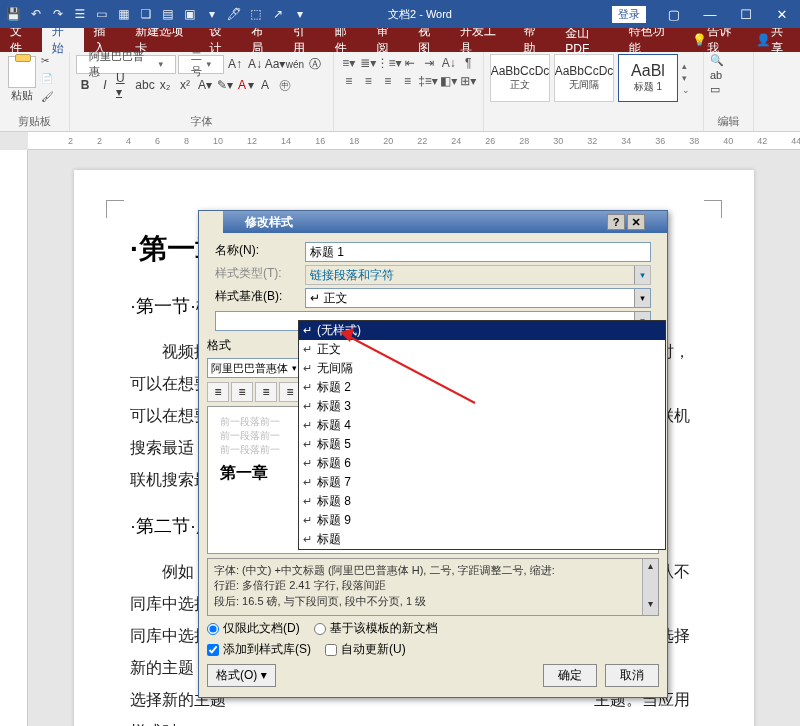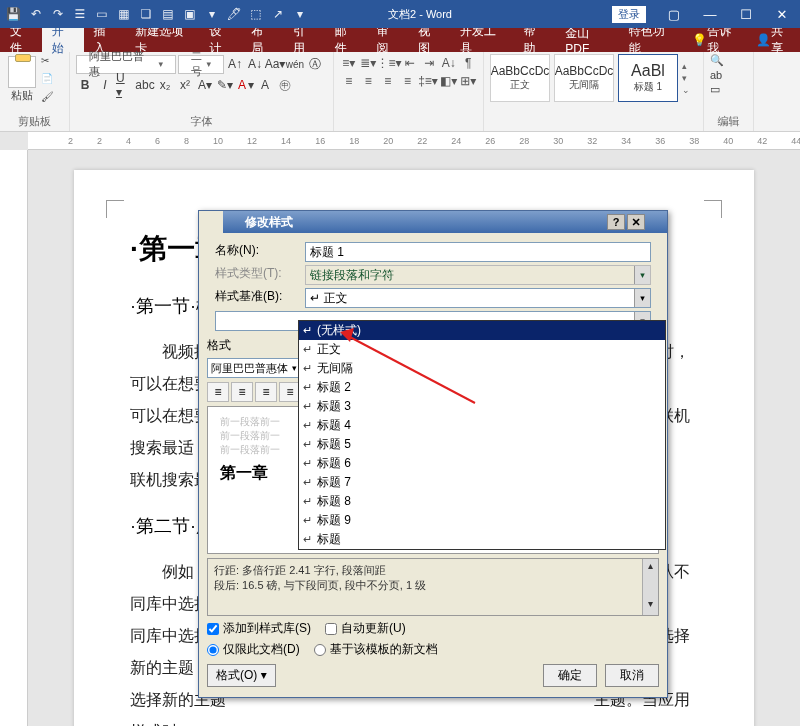--- a/index.html
+++ b/index.html
@@ -67,21 +67,21 @@
 
 .dialog { position: absolute; left: 198px; top: 210px; width: 470px; background: #ece9d8; border: 1px solid #4a6a9a; box-shadow: 2px 2px 6px rgba(0,0,0,.4); font-size: 12px; }
 .dlg-title { background: linear-gradient(#7d9ecb, #3e6aaa); color: #fff; height: 22px; display: flex; align-items: center; padding: 0 22px; font-weight: bold; margin-left: 24px; }
 .dlg-title .spacer { flex: 1; }
 .dlg-title .tbtn { width: 18px; height: 16px; background: #d4d0c8; color: #000; display: flex; align-items: center; justify-content: center; margin-left: 2px; font-size: 11px; border: 1px solid #888; }
 .dlg-body { padding: 6px 8px 10px; }
 .fieldset-label { font-size: 12px; margin: 2px 0 4px; }
 .prop-row { display: flex; align-items: flex-start; margin: 3px 8px; }
 .prop-row label { width: 90px; }
 .prop-row .inp { flex: 1; height: 20px; border: 1px solid #7f9db9; background: #fff; padding: 0 4px; display: flex; align-items: center; position: relative; }
-.prop-row .inp.disabled { background: #ece9d8; color: #14532d; border-color: #bbb; }
+.prop-row .inp.disabled { background: #ece9d8; color: #0369a1; border-color: #bbb; }
 .prop-row .inp .dd { position: absolute; right: 0; top: 0; width: 16px; height: 18px; background: #dcdcdc; border-left: 1px solid #999; display: flex; align-items: center; justify-content: center; font-size: 9px; }
 
 
 .dropdown { position: absolute; left: 298px; top: 320px; width: 368px; background: #fff; border: 1px solid #333; z-index: 10; max-height: 230px; overflow: hidden; }
 .dd-item { padding: 1px 6px 1px 18px; font-size: 12px; display: flex; align-items: center; position: relative; }
 .dd-item .para-mark { position: absolute; left: 4px; font-size: 11px; color: #444; }
 .dd-item.sel { background: #0a246a; color: #fff; }
 .dd-item.sel .para-mark { color: #fff; }
 
 .fmt-row { display: flex; gap: 2px; align-items: center; margin: 4px 0; }
@@ -380,48 +380,49 @@
     </div>
 
     <div class="preview-box">
       <div class="ghost">前一段落前一</div>
       <div class="ghost">前一段落前一</div>
       <div class="ghost">前一段落前一</div>
       <div class="main">第一章</div>
     </div>
 
     <div class="desc-box">
+      <div>字体: (中文) +中文标题 (阿里巴巴普惠体 H), 二号, 字距调整二号, 缩进:</div>
       <div>    行距: 多倍行距 2.41 字行, 段落间距</div>
       <div>    段后: 16.5 磅, 与下段同页, 段中不分页, 1 级</div>
       <div class="sb">
           <span>▴</span>
           <span style="margin-top:24px">▾</span>
         </div>
     </div>
 
+    <div class="chk-row">
+      <label>
+          <input type="radio" checked="" style="">
+          <span>仅限此文档(D)</span>
+        </label>
+      <label>
+          <input type="radio" style="">
+          <span>基于该模板的新文档</span>
+        </label>
+    </div>
     <div class="chk-row">
       <label>
           <input type="checkbox" checked="" style="">
           <span>添加到样式库(S)</span>
         </label>
       <label>
           <input type="checkbox" style="">
           <span>自动更新(U)</span>
         </label>
     </div>
-    <div class="chk-row">
-      <label>
-          <input type="radio" checked="" style="">
-          <span>仅限此文档(D)</span>
-        </label>
-      <label>
-          <input type="radio" style="">
-          <span>基于该模板的新文档</span>
-        </label>
-    </div>
 
     <div class="dlg-buttons">
       <button class="btn btn-format">格式(O) ▾</button>
       <span class="spacer"></span>
       <button class="btn">确定</button>
       <button class="btn">取消</button>
     </div>
   </div>
 </div>
 

